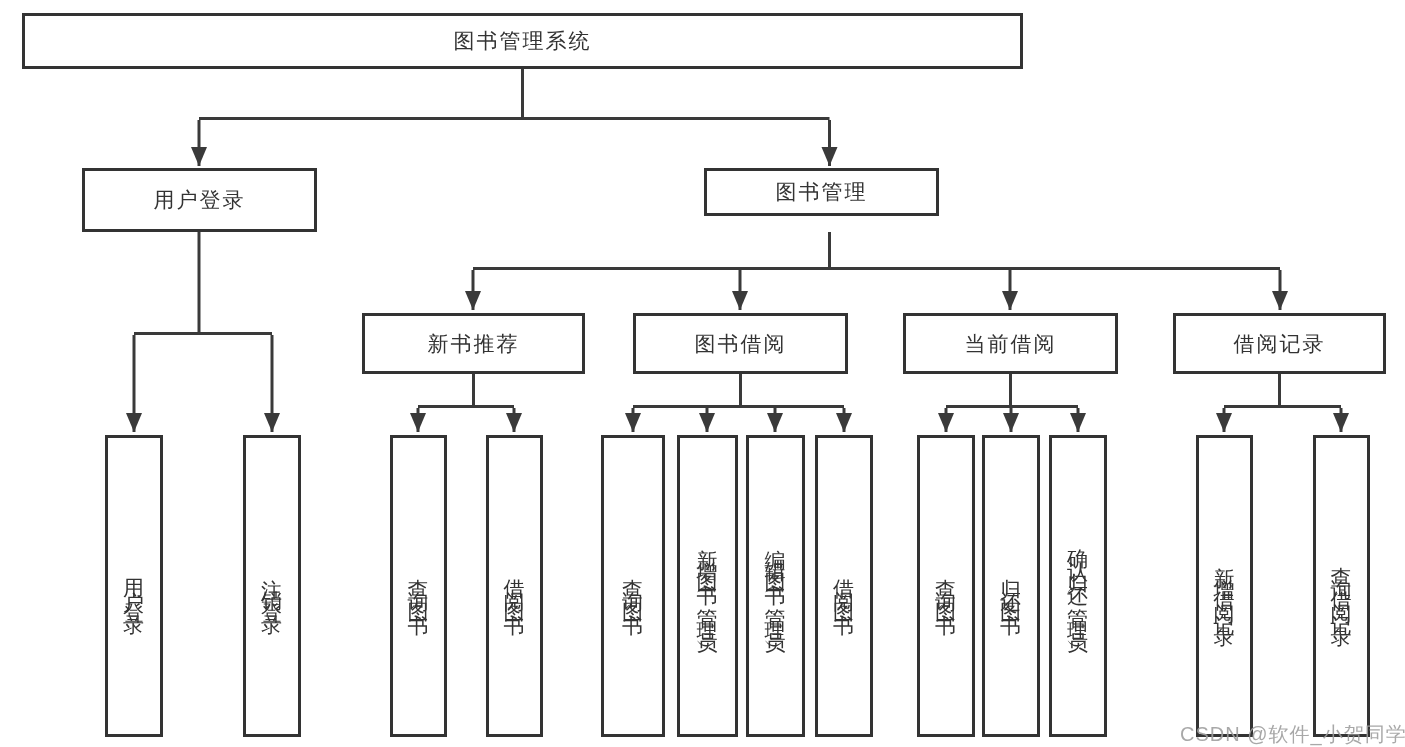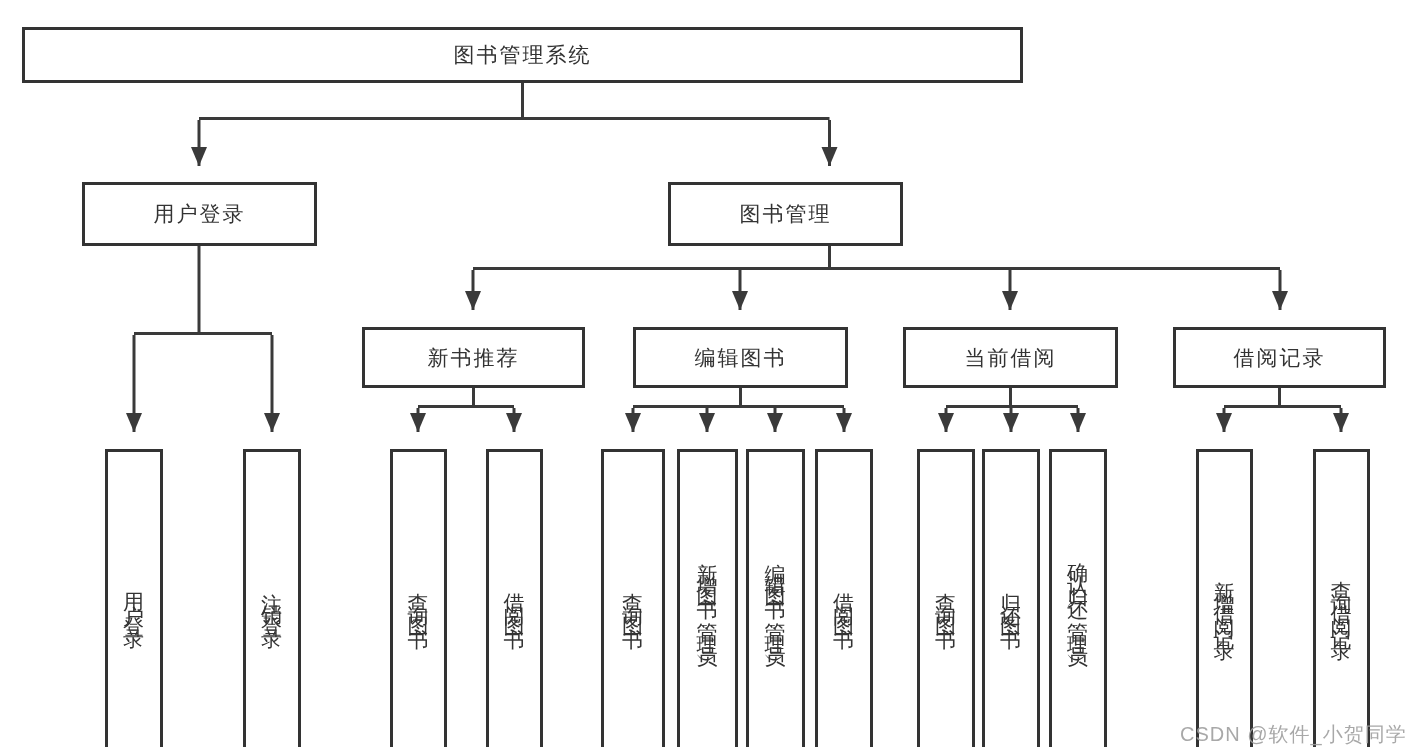--- a/index.html
+++ b/index.html
@@ -16,21 +16,21 @@
     width:1405px; height:747px;
   }
   svg.connectors path {
     stroke:#3a3a3a; stroke-width:3; fill:none;
   }
   .node {
     position:absolute;
     background:#ffffff;
     border:3px solid #333333;
     box-sizing:border-box;
-    display:flex; align-items:center; justify-content:center;margin-top:14px;
+    display:flex; align-items:center; justify-content:center;
   }
   .hbox span {
     font-size:21px;
     letter-spacing:2px;
     color:#333333;
     white-space:nowrap;
   }
   .vbox { top:435px; height:302px; }
   .vbox span {
     writing-mode:vertical-rl;
@@ -103,29 +103,29 @@
     <path d="M1341 408 V432" marker-end="url(#arrowhead)"></path>
   </svg>
 
   <div class="node hbox" style="left:22px;top:13px;width:1001px;height:56px">
     <span>图书管理系统</span>
   </div>
 
   <div class="node hbox" style="left:82px;top:168px;width:235px;height:64px">
     <span>用户登录</span>
   </div>
-  <div class="node hbox" style="left:668px;top:168px;width:235px;height:64px">
+  <div class="node hbox" style="left:704px;top:168px;width:235px;height:48px">
     <span>图书管理</span>
   </div>
 
   <div class="node hbox" style="left:362px;top:313px;width:223px;height:61px">
     <span>新书推荐</span>
   </div>
   <div class="node hbox" style="left:633px;top:313px;width:215px;height:61px">
-    <span>编辑图书</span>
+    <span>图书借阅</span>
   </div>
   <div class="node hbox" style="left:1173px;top:313px;width:213px;height:61px">
     <span>借阅记录</span>
   </div>
   <div class="node hbox" style="left:903px;top:313px;width:215px;height:61px">
     <span>当前借阅</span>
   </div>
 
   <div class="node vbox" style="left:105px;width:58px">
     <span>用户登录</span>

